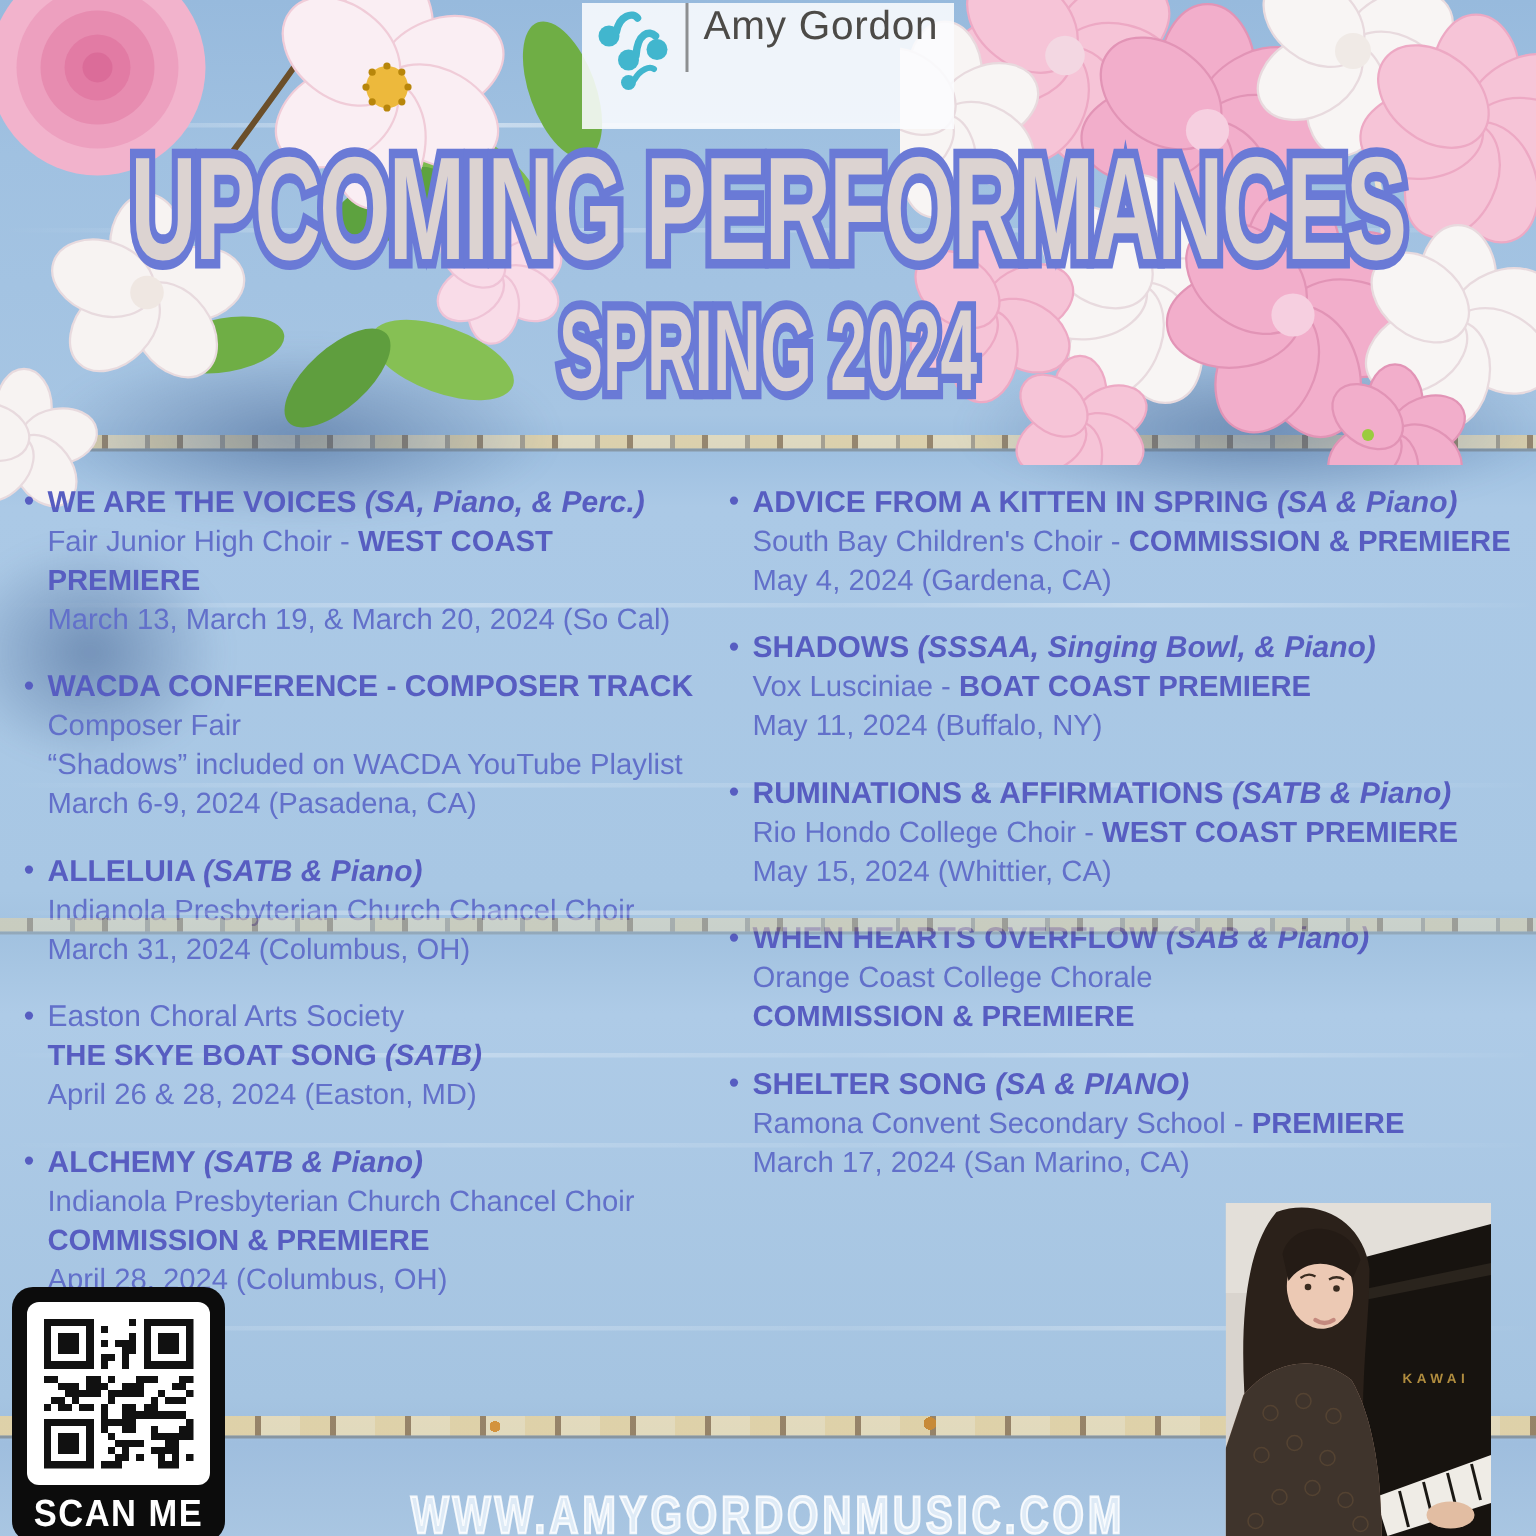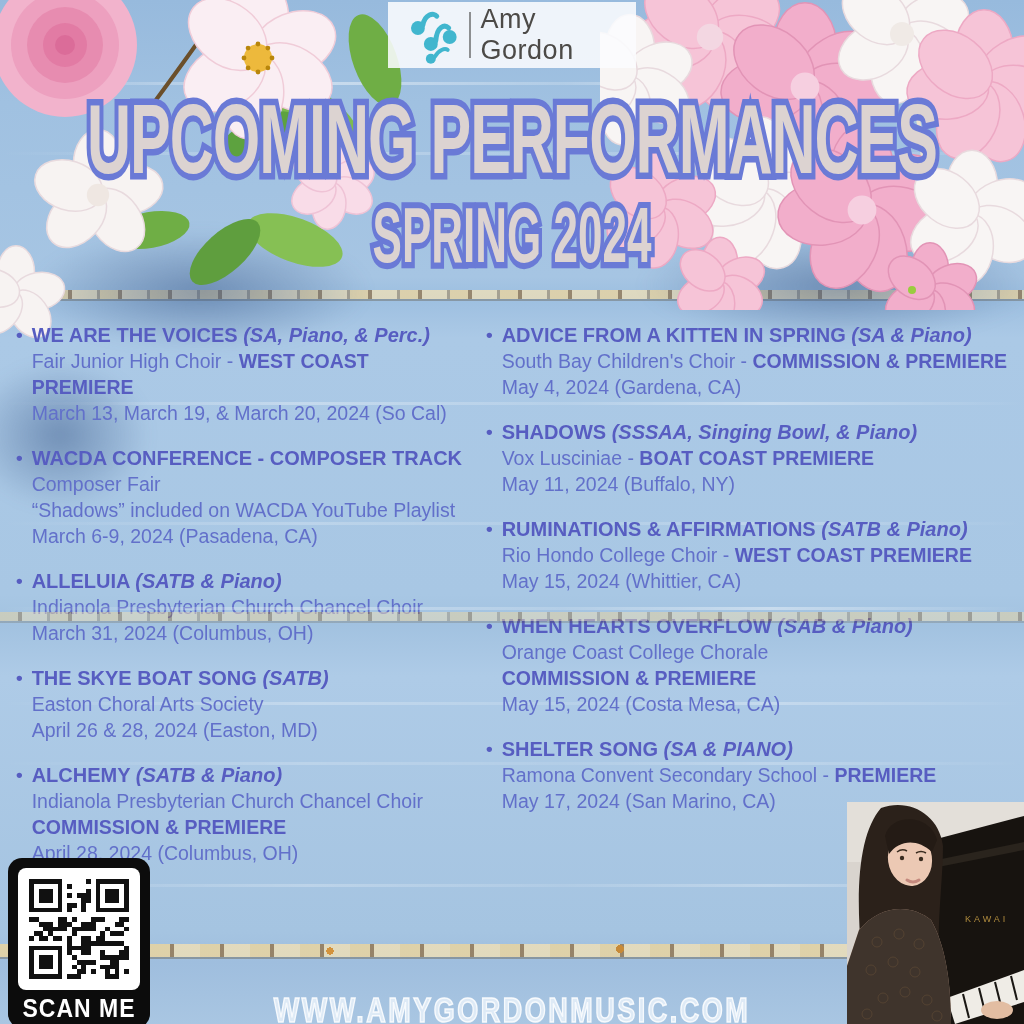--- a/index.html
+++ b/index.html
@@ -10,22 +10,22 @@
   
   .streak{position:absolute;left:0;width:100%;height:3px;pointer-events:none;
           background:linear-gradient(90deg,rgba(255,255,255,0) 0%,rgba(255,255,255,.45) 30%,rgba(255,255,255,.2) 55%,rgba(255,255,255,.5) 75%,rgba(255,255,255,0) 100%);}
   
   .seam{position:absolute;left:0;width:100%;pointer-events:none;
         background:repeating-linear-gradient(90deg,rgba(233,212,160,.95) 0 18px,rgba(146,108,58,.8) 18px 22px,rgba(241,224,182,.9) 22px 47px,rgba(170,130,70,.6) 47px 50px);}
   .seam::after{content:"";position:absolute;left:0;top:100%;width:100%;height:2px;background:rgba(80,60,30,.35);}
   .shadowblob{position:absolute;border-radius:50%;pointer-events:none;filter:blur(7px);
         background:radial-gradient(closest-side,rgba(58,88,136,.5),rgba(58,88,136,0));}
   
-  .logo{position:absolute;left:388px;top:2px;width:248px;height:66px;display:flex;align-items:center;gap:10px;
-        padding-left:19px;box-sizing:border-box;background:rgba(250,252,254,.88);}
+  .logo{position:absolute;left:388px;top:2px;width:248px;height:84px;display:flex;gap:10px;
+        padding-left:7px;box-sizing:border-box;background:rgba(250,252,254,.88);}
   .logo-divider{width:2px;height:46px;background:#8d8f91;}
   .logo-name{font-size:27px;color:#4c4a47;letter-spacing:.5px;}
   
   .title-box{position:absolute;left:0;width:100%;text-align:center;pointer-events:none;}
   .tstretch{position:relative;height:70px;transform-origin:top center;font-weight:700;line-height:1;}
   .layer{position:absolute;left:0;right:0;top:0;}
   .big .tstretch{font-size:61px;letter-spacing:-1px;transform:scaleY(1.6);}
   .sub .tstretch{font-size:44px;letter-spacing:0;transform:scaleY(1.75);}
   .big{top:91px;} .sub{top:197px;}
   .outline{-webkit-text-stroke:8px #6a7ad6;color:#6a7ad6;}
@@ -42,21 +42,21 @@
   .seg.b{font-weight:700;color:#575dc1;}
   .seg.i{font-style:italic;}
   
   .qr{position:absolute;left:8px;top:858px;width:142px;height:170px;background:#0c0c0c;border-radius:14px;}
   .qr-white{position:absolute;left:10px;top:10px;width:122px;height:122px;background:#fff;border-radius:8px;
             display:flex;align-items:center;justify-content:center;}
   .qr-white svg{width:100px;height:100px;}
   .qr-label{position:absolute;left:0;right:0;top:136px;text-align:center;color:#fff;font-weight:700;
             font-size:23px;letter-spacing:1px;transform:scaleY(1.1);transform-origin:top center;}
   
-  .photo{position:absolute;left:847px;top:802px;width:177px;height:222px;overflow:hidden;}
+  .photo{position:absolute;left:817px;top:802px;width:177px;height:222px;overflow:hidden;font-weight:bold;}
   
   .website{position:absolute;left:0;right:0;top:991px;text-align:center;font-weight:700;font-size:27px;
            letter-spacing:2.5px;transform:scaleY(1.3);transform-origin:top center;
            color:rgba(236,244,251,.8);-webkit-text-stroke:1.2px rgba(255,255,255,.85);}
   .deco{position:absolute;pointer-events:none;}
 </style>
 </head>
 <body>
 
 <div class="poster">
@@ -289,22 +289,22 @@
           <span class="bullet">•</span>
           <div class="lines">
             <div class="line"><span class="seg b">ALLELUIA </span><span class="seg b i">(SATB &amp; Piano)</span></div>
             <div class="line"><span class="seg">Indianola Presbyterian Church Chancel Choir</span></div>
             <div class="line"><span class="seg">March 31, 2024 (Columbus, OH)</span></div>
           </div>
         </div>
         <div class="event">
           <span class="bullet">•</span>
           <div class="lines">
+            <div class="line"><span class="seg">Easton Choral Arts Society</span></div>
             <div class="line"><span class="seg b">THE SKYE BOAT SONG </span><span class="seg b i">(SATB)</span></div>
-            <div class="line"><span class="seg">Easton Choral Arts Society</span></div>
             <div class="line"><span class="seg">April 26 &amp; 28, 2024 (Easton, MD)</span></div>
           </div>
         </div>
         <div class="event">
           <span class="bullet">•</span>
           <div class="lines">
             <div class="line"><span class="seg b">ALCHEMY </span><span class="seg b i">(SATB &amp; Piano)</span></div>
             <div class="line"><span class="seg">Indianola Presbyterian Church Chancel Choir</span></div>
             <div class="line"><span class="seg b">COMMISSION &amp; PREMIERE</span></div>
             <div class="line"><span class="seg">April 28, 2024 (Columbus, OH)</span></div>
@@ -335,29 +335,28 @@
             <div class="line"><span class="seg">Rio Hondo College Choir - </span><span class="seg b">WEST COAST PREMIERE</span></div>
             <div class="line"><span class="seg">May 15, 2024  (Whittier, CA)</span></div>
           </div>
         </div>
         <div class="event">
           <span class="bullet">•</span>
           <div class="lines">
             <div class="line"><span class="seg b">WHEN HEARTS OVERFLOW </span><span class="seg b i">(SAB &amp; Piano)</span></div>
             <div class="line"><span class="seg">Orange Coast College Chorale</span></div>
             <div class="line"><span class="seg b">COMMISSION &amp; PREMIERE</span></div>
-            <div class="line"><span class="seg">May 15, 2024 (Costa Mesa, CA)</span></div>
           </div>
         </div>
         <div class="event">
           <span class="bullet">•</span>
           <div class="lines">
             <div class="line"><span class="seg b">SHELTER SONG </span><span class="seg b i">(SA &amp; PIANO)</span></div>
             <div class="line"><span class="seg">Ramona Convent Secondary School - </span><span class="seg b">PREMIERE</span></div>
-            <div class="line"><span class="seg">May 17, 2024 (San Marino, CA)</span></div>
+            <div class="line"><span class="seg">March 17, 2024 (San Marino, CA)</span></div>
           </div>
         </div>
       </div>
   </div>
 
   <div class="seam" style="top:612px;height:9px;opacity:.55"></div>
   <div class="streak" style="top:607px;opacity:.8"></div>
 
   <div class="qr">
     <div class="qr-white">

